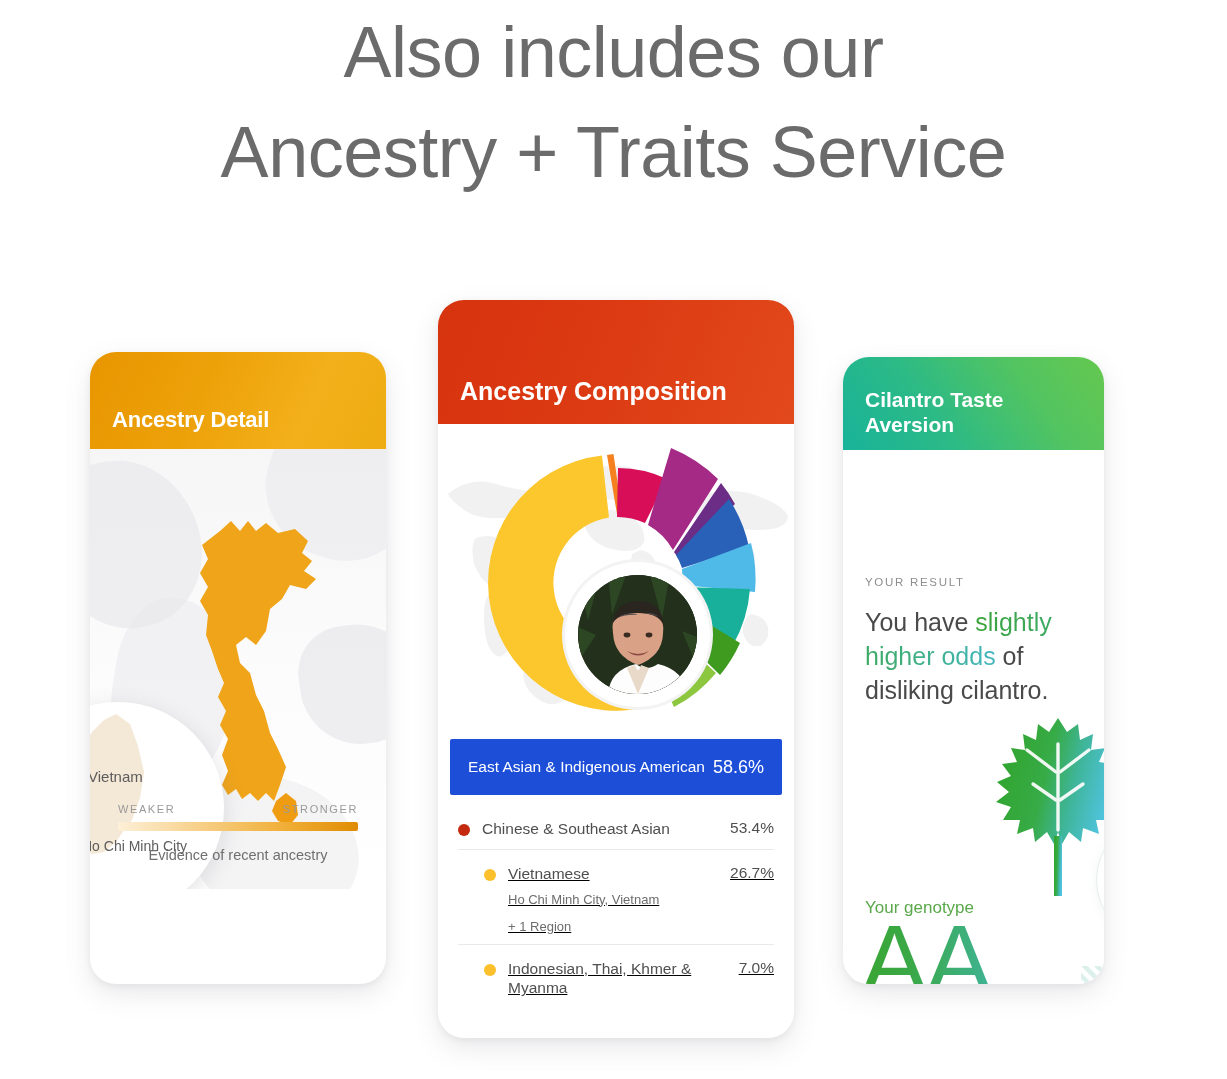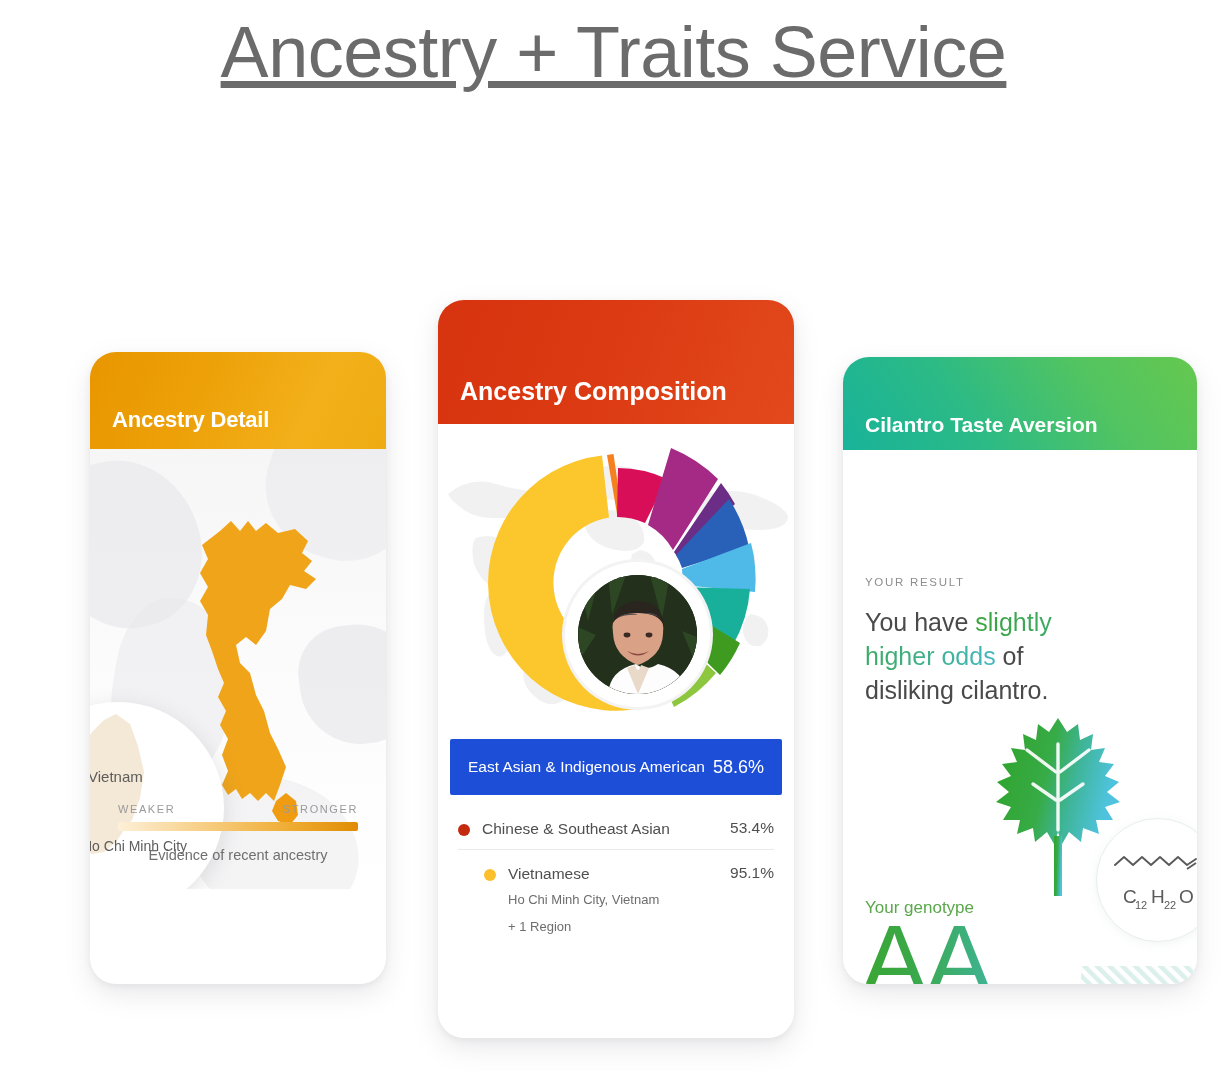--- a/index.html
+++ b/index.html
@@ -16,21 +16,21 @@
     position: absolute; left: 0; top: 0; width: 1227px;
     text-align: center;
     color: #6b6b6b;
     font-size: 72px;
     line-height: 100px;
     font-weight: 400;
     letter-spacing: -0.5px;
     padding-top: 2px;
   }
   .headline .l1 { display:block; }
-  .headline .l2 { display:block;text-decoration:underline; }
+  .headline .l2 { display:block; }
 
   
   .card {
     position: absolute;
     background: #ffffff;
     border-radius: 26px;
     box-shadow: 0 10px 26px rgba(120,120,130,0.16), 0 2px 6px rgba(120,120,130,0.10);
     overflow: hidden;
   }
   .card-header {
@@ -137,34 +137,34 @@
     display:flex; align-items:center; justify-content:space-between;
     padding: 0 18px;
     color:#fff;
   }
   .sum-bar .s-name { font-size:15.5px; }
   .sum-bar .s-pct  { font-size:18px; }
 
   .comp-list { padding: 10px 20px 0 20px; }
   .comp-row { position:relative; padding: 14px 0 10px 0; }
   .comp-row.sub { padding-left: 26px; }
-  .comp-row + .comp-row { border-top: 1px solid #e9e9e9; }
+  .comp-row + .comp-row { border-top: 1px solid #e9e9e9; text-decoration: underline; }
   .comp-main { display:flex; align-items:flex-start; justify-content:space-between; }
   .comp-left { display:flex; align-items:flex-start; gap:12px; flex:1; padding-right:10px; }
   .dot { width:12px; height:12px; border-radius:50%; flex:none; margin-top:5px; }
   .dot.red   { background:#c42a10; }
   .dot.amber { background:#fbc02c; }
   .comp-name { color:#4f4f4f; font-size:15.5px; line-height:1.28; }
   .comp-pct  { color:#4f4f4f; font-size:15.5px; white-space:nowrap; }
   .comp-sub  { color:#6d6d6d; font-size:13px; margin: 8px 0 12px 24px; }
   .comp-sub2 { color:#6d6d6d; font-size:13px; margin: 8px 0 0 24px; }
 
   
   #card-right {
-    left: 843px; top: 357px; width: 354px; height: 627px;
+    left: 843px; top: 357px; width: 261px; height: 627px;
   }
   #card-right .card-header {
     height: 93px;
     background: linear-gradient(55deg, #18b39a 0%, #2cba86 35%, #52c461 70%, #65c84f 100%);
   }
   #card-right .htitle { font-size: 21px; padding-bottom: 12px; }
 
   .cil-body { position:relative; width:100%; height:534px; background:#fff; overflow:hidden; }
   .your-result {
     position:absolute; left:22px; top:126px;
@@ -201,20 +201,21 @@
     background: linear-gradient(90deg,#3aa633 0%, #3aa848 40%, #3fb394 100%);
     -webkit-background-clip:text; background-clip:text; color:transparent;text-decoration:underline;
   }
 </style>
 </head>
 <body>
 
 <div class="stage">
 
   <div class="headline">
+    <span class="l1">Also includes our</span>
     <span class="l2">Ancestry + Traits Service</span>
   </div>
 
   <div class="card" id="card-left">
 
     <div class="card-header">
       <div class="htitle">Ancestry Detail</div>
     </div>
 
     <div class="map-area">
@@ -351,26 +352,35 @@
           <span class="comp-pct">53.4%</span>
         </div>
       </div>
 
       <div class="comp-row sub">
         <div class="comp-main">
           <div class="comp-left">
             <span class="dot amber"></span>
             <span class="comp-name">Vietnamese</span>
           </div>
-          <span class="comp-pct">95.1%</span>
+          <span class="comp-pct">26.7%</span>
         </div>
         <div class="comp-sub">Ho Chi Minh City, Vietnam</div>
         <div class="comp-sub2">+ 1 Region</div>
       </div>
 
+      <div class="comp-row sub">
+        <div class="comp-main">
+          <div class="comp-left">
+            <span class="dot amber"></span>
+            <span class="comp-name">Indonesian, Thai, Khmer &amp; Myanma</span>
+          </div>
+          <span class="comp-pct">7.0%</span>
+        </div>
+      </div>
 
     </div>
   </div>
 
   <div class="card" id="card-right">
 
     <div class="card-header">
       <div class="htitle">Cilantro Taste Aversion</div>
     </div>
 

